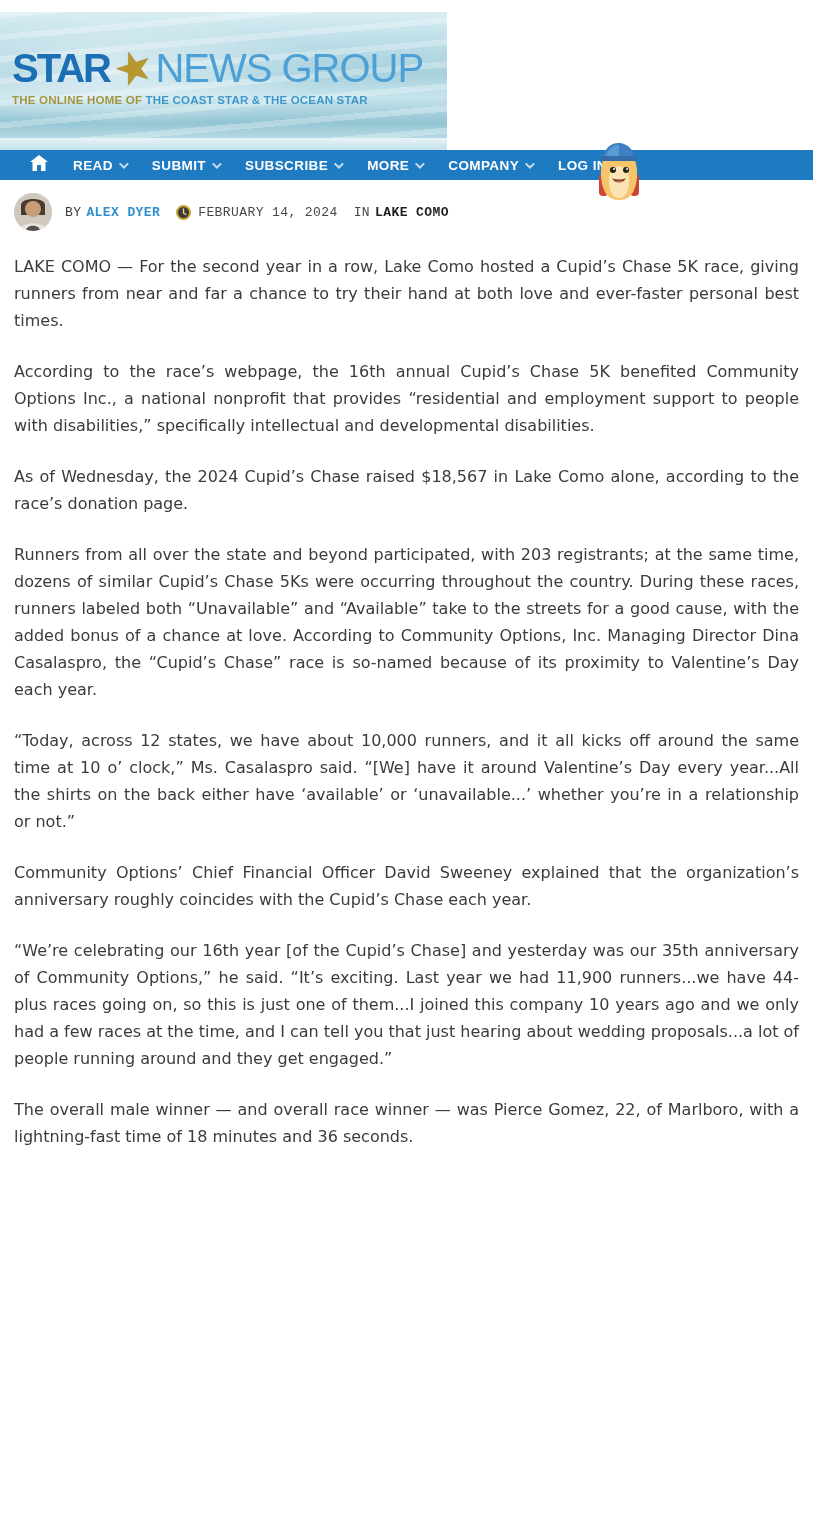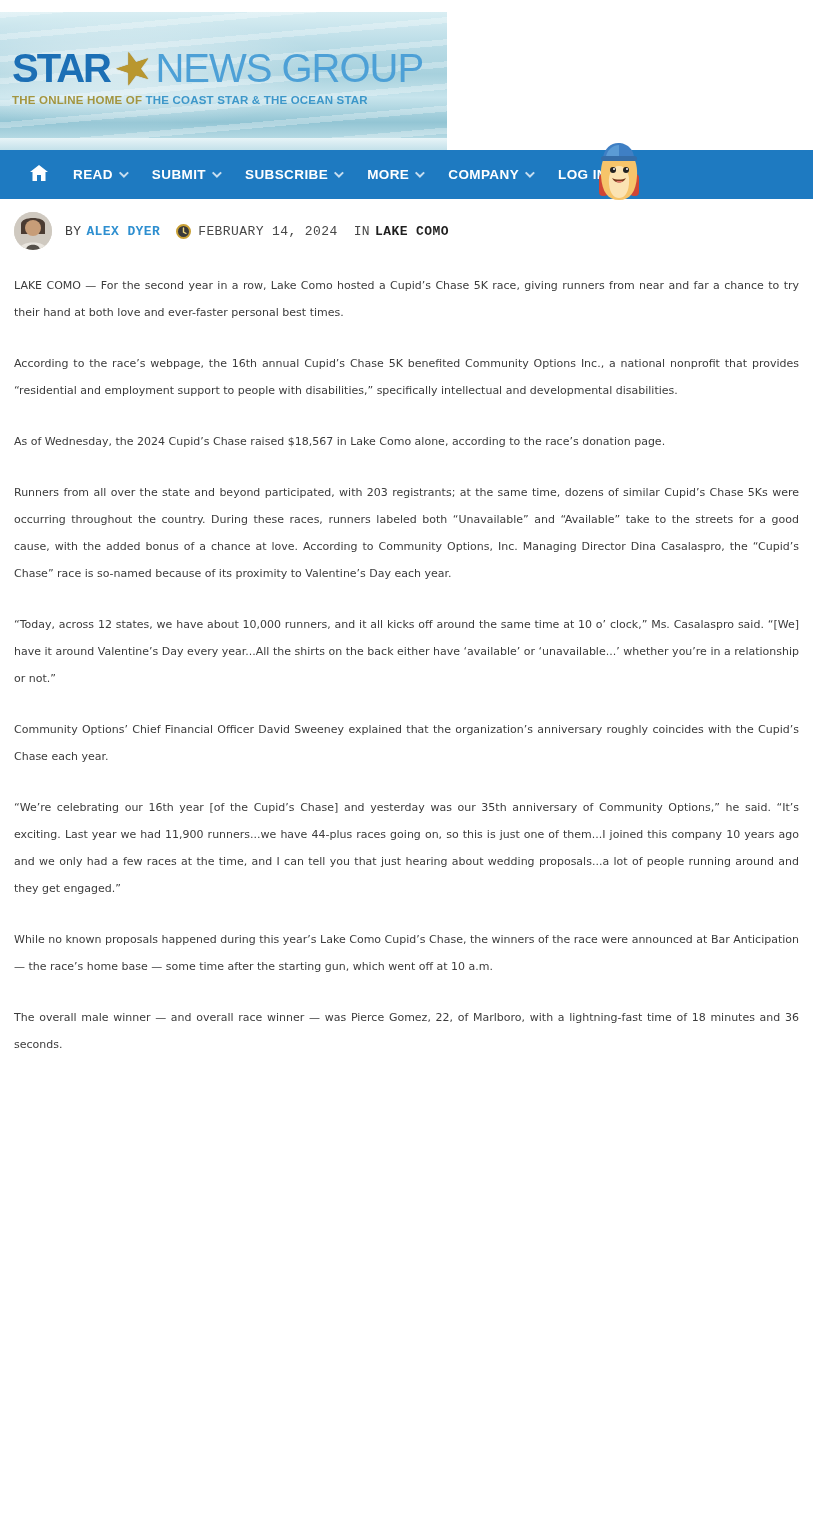--- a/index.html
+++ b/index.html
@@ -25,21 +25,21 @@
   .logo-starfish { display:inline-block; font-size:44px; color:#b9972f; transform:rotate(-18deg);
     margin:0 2px 0 4px; text-shadow:0 0 1px #8a6d1c; }
   .logo-news-group { font-family:Liberation Sans, sans-serif; font-weight:400; font-size:40px;
     color:#4da0d6; letter-spacing:-1px; }
   .tagline { margin-top:5px; font-family:"Liberation Sans",sans-serif; font-weight:700;
     font-size:11.5px; letter-spacing:.2px; }
   .tagline .t1 { color:#a3953f; }
   .tagline .t2 { color:#3d97c9; }
 
   
-  .navbar { position:relative; height:49px; background:#1e7ac1;
+  .navbar { position:relative; height:30px; background:#1e7ac1;
     display:flex; align-items:center; padding-left:18px; }
   .nav-home { display:flex; align-items:center; padding:0 12px; height:100%; cursor:pointer; }
   .nav-item { display:flex; align-items:center; gap:6px; color:#fff;
     font-family:"Liberation Sans",sans-serif; font-weight:700; font-size:13.5px;
     letter-spacing:.4px; padding:0 13px; height:100%; cursor:pointer; }
   .chev { display:inline-block; width:7px; height:7px; border-right:2px solid rgba(255,255,255,.75);
     border-bottom:2px solid rgba(255,255,255,.75); transform:rotate(45deg) translateY(-2px); }
   .mascot { position:absolute; right:168px; top:-10px; width:52px; height:62px; cursor:pointer; }
 
   
@@ -50,21 +50,21 @@
     font-family:Liberation Mono, monospace; font-size:13px; color:#3c3c3c; letter-spacing:.4px; }
   .avatar { width:38px; height:38px; border-radius:50%; overflow:hidden; flex:0 0 38px;
     margin-right:13px; background:#d8d3cc; }
   .by-label { font-weight:400; color:#3c3c3c; margin-right:5px; }
   .author-link { color:#2e8fd0; font-weight:700; cursor:pointer; margin-right:16px; }
   .clock { width:15px; height:15px; margin-right:7px; }
   .date-text { color:#474747; margin-right:16px; }
   .in-label { color:#474747; margin-right:5px; }
   .category-link { color:#1f1f1f; font-weight:700; cursor:pointer; }
 
-  .body-copy p { font-size:11px; line-height:27px; color:#3b3b3b; text-align:justify;
+  .body-copy p { font-size:16px; line-height:27px; color:#3b3b3b; text-align:justify;
     margin-bottom:24px; }
 </style>
 </head>
 <body>
 
 <div class="page">
 
   <header class="masthead">
     <div class="beach">
       <div class="shore-strip"></div>
@@ -160,18 +160,17 @@
     </div>
 
     <div class="body-copy">
       <p>LAKE COMO — For the second year in a row, Lake Como hosted a Cupid’s Chase 5K race, giving runners from near and far a chance to try their hand at both love and ever-faster personal best times.</p>
       <p>According to the race’s webpage, the 16th annual Cupid’s Chase 5K benefited Community Options Inc., a national nonprofit that provides “residential and employment support to people with disabilities,” specifically intellectual and developmental disabilities.</p>
       <p>As of Wednesday, the 2024 Cupid’s Chase raised $18,567 in Lake Como alone, according to the race’s donation page.</p>
       <p>Runners from all over the state and beyond participated, with 203 registrants; at the same time, dozens of similar Cupid’s Chase 5Ks were occurring throughout the country. During these races, runners labeled both “Unavailable” and “Available” take to the streets for a good cause, with the added bonus of a chance at love. According to Community Options, Inc. Managing Director Dina Casalaspro, the “Cupid’s Chase” race is so-named because of its proximity to Valentine’s Day each year.</p>
       <p>“Today, across 12 states, we have about 10,000 runners, and it all kicks off around the same time at 10 o’ clock,” Ms. Casalaspro said. “[We] have it around Valentine’s Day every year...All the shirts on the back either have ‘available’ or ‘unavailable...’ whether you’re in a relationship or not.”</p>
       <p>Community Options’ Chief Financial Officer David Sweeney explained that the organization’s anniversary roughly coincides with the Cupid’s Chase each year.</p>
       <p>“We’re celebrating our 16th year [of the Cupid’s Chase] and yesterday was our 35th anniversary of Community Options,” he said. “It’s exciting. Last year we had 11,900 runners...we have 44-plus races going on, so this is just one of them...I joined this company 10 years ago and we only had a few races at the time, and I can tell you that just hearing about wedding proposals...a lot of people running around and they get engaged.”</p>
-      <p>While no known proposals happened during this year’s Lake Como Cupid’s Chase, the winners of the race were announced at Bar Anticipation — the race’s home base — some time after the starting gun, which went off at 10 a.m.</p>
       <p>The overall male winner — and overall race winner — was Pierce Gomez, 22, of Marlboro, with a lightning-fast time of 18 minutes and 36 seconds.</p>
     </div>
   </main>
 
 </div>
 
 </body></html>

